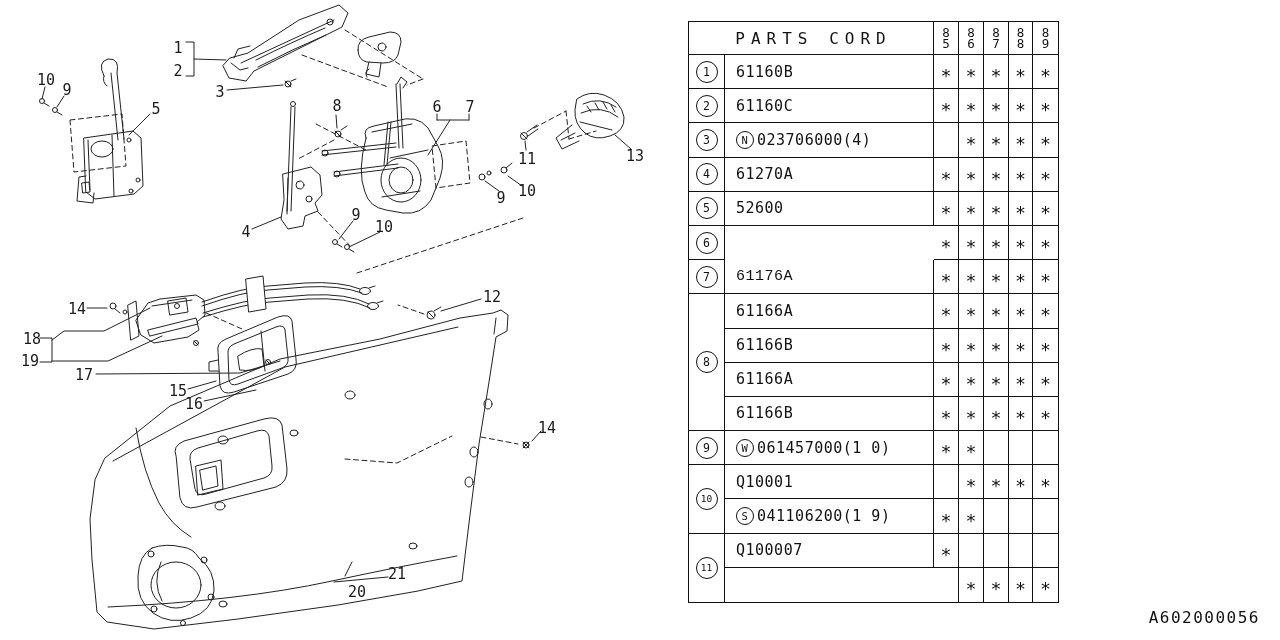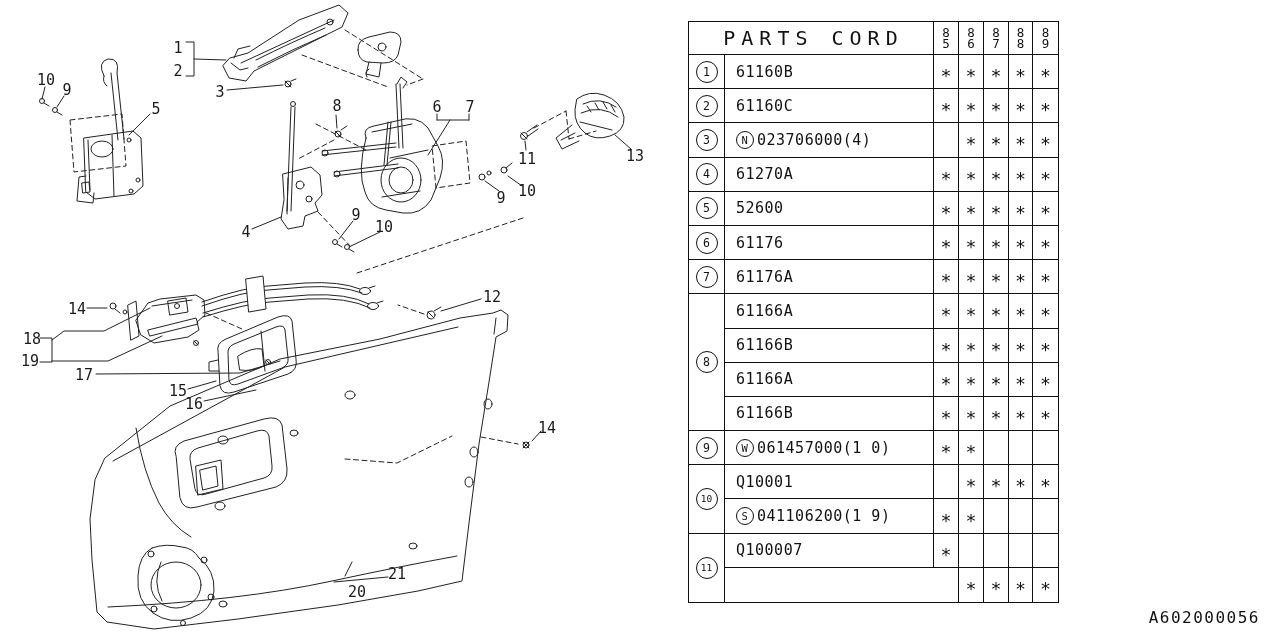--- a/index.html
+++ b/index.html
@@ -12,21 +12,21 @@
   .wfill{fill:#fff;}
   .callout{font-family:"DejaVu Sans Mono",monospace;font-size:15px;fill:#1a1a1a;}
   
   .pt{position:absolute;left:688px;top:21px;display:grid;
       grid-template-columns:36px 209px 25px 25px 25px 24px 25px;
       grid-template-rows:33px repeat(16,34.2px);
       border:1.4px solid #111;background:#fff;}
   .pt-cell{display:flex;align-items:center;font-family:"DejaVu Sans Mono",monospace;color:#111;overflow:hidden;}
   .br{border-right:1px solid #111;}
   .bb{border-bottom:1px solid #111;}
-  .pt-title{justify-content:center;font-size:20px;letter-spacing:6px;padding-left:5px;}
+  .pt-title{justify-content:center;font-size:16px;letter-spacing:6px;padding-left:5px;}
   .pt-year{flex-direction:column;justify-content:center;font-size:12.5px;line-height:11.5px;letter-spacing:0;}
   .pt-ref{justify-content:center;}
   .badge{width:20px;height:20px;border:1.2px solid #111;border-radius:50%;
          display:flex;align-items:center;justify-content:center;font-size:11.5px;flex:none;}
   .badge.two{font-size:9.5px;}
   .pt-code{font-size:15px;letter-spacing:.5px;padding-left:11px;}
   .pfx{width:16px;height:16px;border:1px solid #111;border-radius:50%;font-size:10.5px;
        display:inline-flex;align-items:center;justify-content:center;margin-right:3px;flex:none;}
   .pt-star{justify-content:center;font-family:"DejaVu Sans",sans-serif;font-size:18px;}
   .pt-star span{transform:translateY(4px);display:inline-block;}
@@ -396,42 +396,39 @@
       </div>
       <div class="pt-cell pt-star br bb" style="grid-area: 6 / 6;">
         <span>*</span>
       </div>
       <div class="pt-cell pt-star bb" style="grid-area: 6 / 7;">
         <span>*</span>
       </div>
       <div class="pt-cell pt-ref br bb" style="grid-area: 7 / 1 / span 1;">
         <div class="badge">6</div>
       </div>
-      <div class="pt-cell pt-code br bb" style="grid-area: 7 / 2;">
-        <span>61176</span>
-      </div>
       <div class="pt-cell pt-star br bb" style="grid-area: 7 / 3;">
         <span>*</span>
       </div>
       <div class="pt-cell pt-star br bb" style="grid-area: 7 / 4;">
         <span>*</span>
       </div>
       <div class="pt-cell pt-star br bb" style="grid-area: 7 / 5;">
         <span>*</span>
       </div>
       <div class="pt-cell pt-star br bb" style="grid-area: 7 / 6;">
         <span>*</span>
       </div>
       <div class="pt-cell pt-star bb" style="grid-area: 7 / 7;">
         <span>*</span>
       </div>
       <div class="pt-cell pt-ref br bb" style="grid-area: 8 / 1 / span 1;">
         <div class="badge">7</div>
       </div>
-      <div class="pt-cell pt-code br bb" style="grid-area: 8 / 2;">
+      <div class="pt-cell pt-code br bb" style="grid-area: 8 / 2; font-family: Liberation Mono, monospace;">
         <span>61176A</span>
       </div>
       <div class="pt-cell pt-star br bb" style="grid-area: 8 / 3;">
         <span>*</span>
       </div>
       <div class="pt-cell pt-star br bb" style="grid-area: 8 / 4;">
         <span>*</span>
       </div>
       <div class="pt-cell pt-star br bb" style="grid-area: 8 / 5;">
         <span>*</span>

